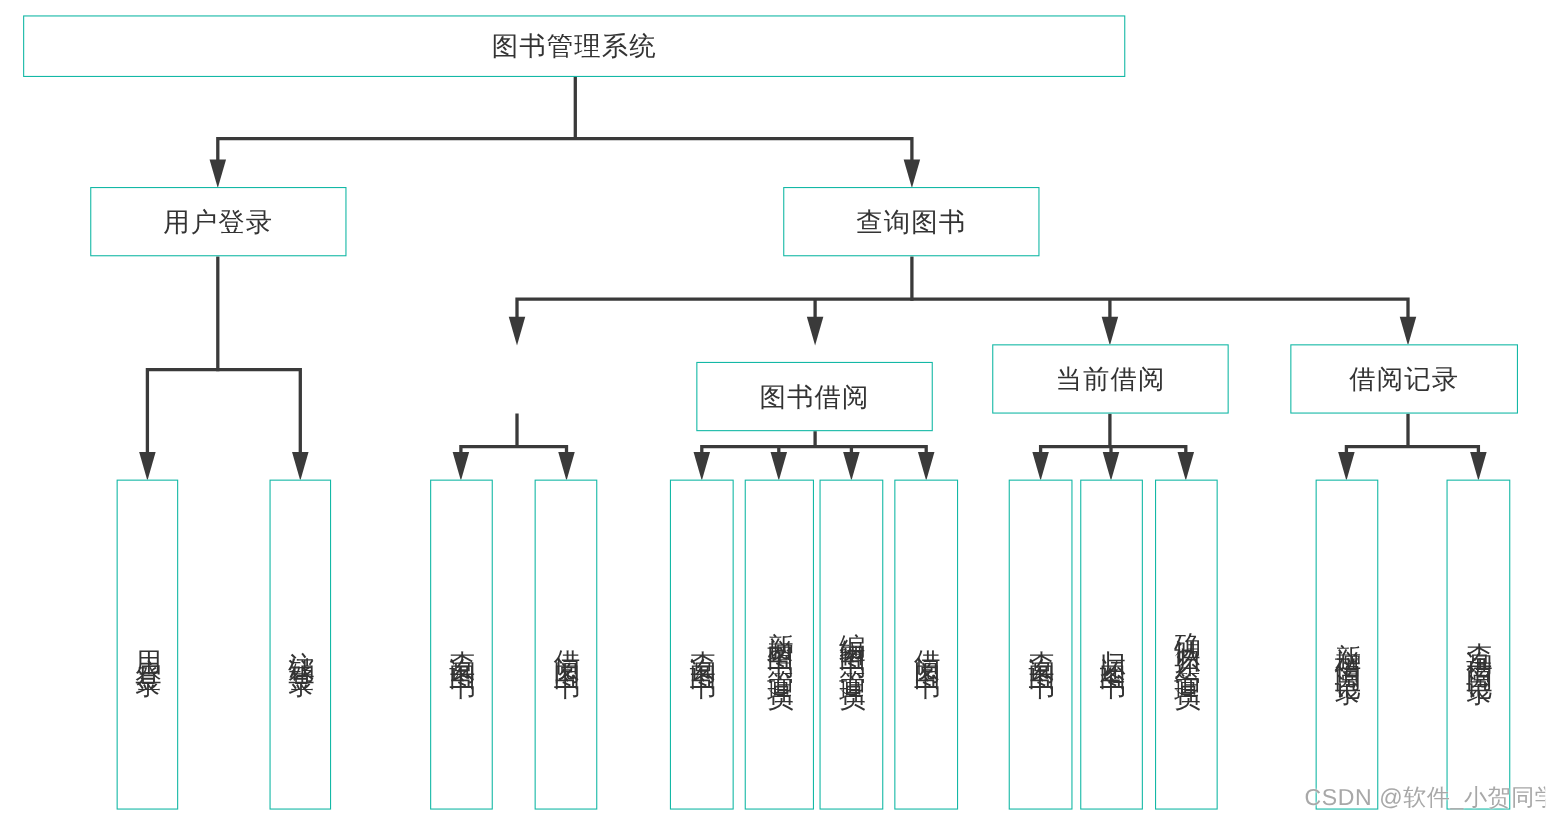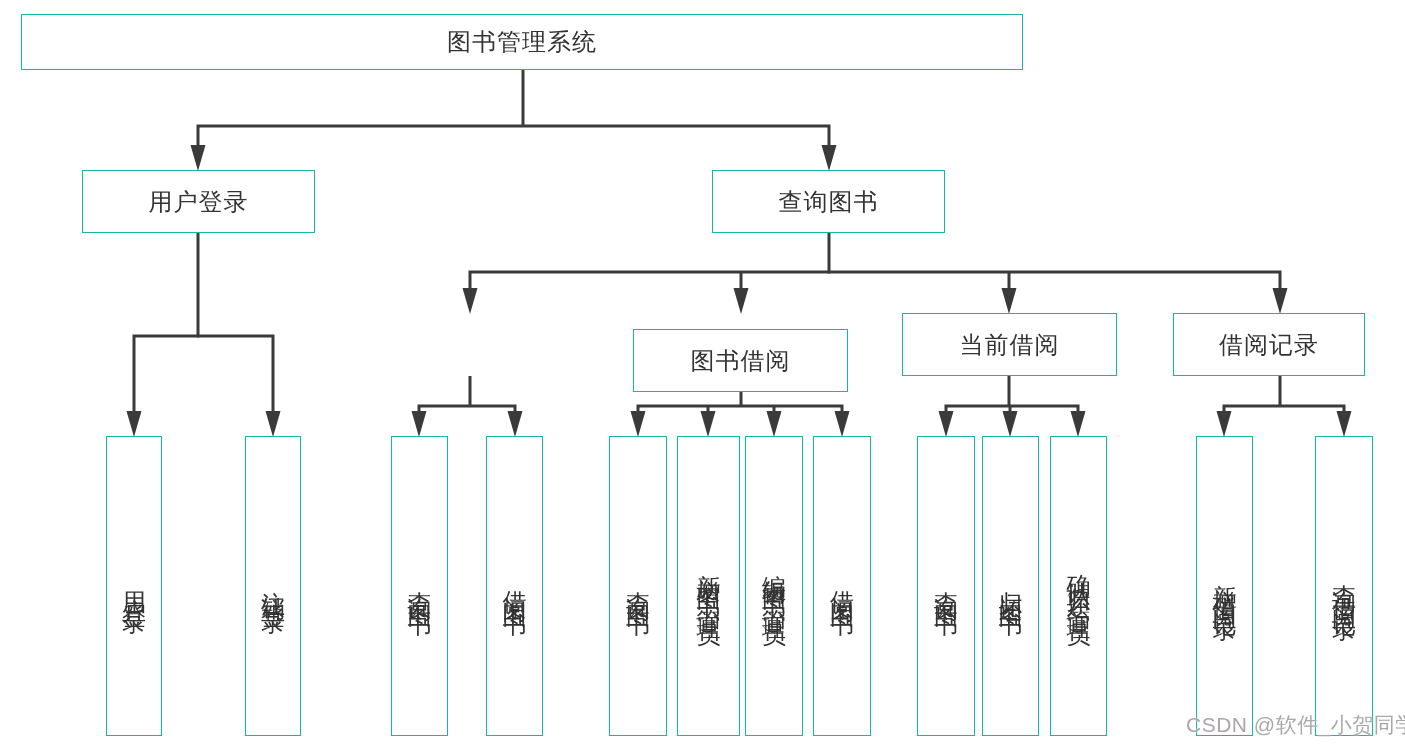--- a/index.html
+++ b/index.html
@@ -95,21 +95,21 @@
     </g>
   </svg>
 
   <div class="box hbox" style="left:21px; top:14px; width:1002px; height:56px;">图书管理系统</div>
 
   <div class="box hbox" style="left:82px; top:170px; width:233px; height:63px;">用户登录</div>
   <div class="box hbox" style="left:712px; top:170px; width:233px; height:63px;">查询图书</div>
 
   <div class="box hbox" style="left:633px; top:313px; width:215px; height:63px;margin-top:16px;">图书借阅</div>
   <div class="box hbox" style="left:902px; top:313px; width:215px; height:63px;">当前借阅</div>
-  <div class="box hbox" style="left:1173px; top:313px; width:192px; height:63px;">借阅记录</div>
+  <div class="box hbox" style="left:1173px; top:313px; width:207px; height:63px;">借阅记录</div>
 
   <div class="box vbox" style="left:106px; top:436px; width:56px; height:300px;">用户登录</div>
   <div class="box vbox" style="left:245px; top:436px; width:56px; height:300px;">注销登录</div>
 
   <div class="box vbox" style="left:391px; top:436px; width:57px; height:300px;">查询图书</div>
   <div class="box vbox" style="left:486px; top:436px; width:57px; height:300px;">借阅图书</div>
 
   <div class="box vbox" style="left:609px; top:436px; width:58px; height:300px;">查询图书</div>
   <div class="box vbox" style="left:677px; top:436px; width:63px; height:300px;">新增图书（管理员）</div>
   <div class="box vbox" style="left:745px; top:436px; width:58px; height:300px;">编辑图书（管理员）</div>

